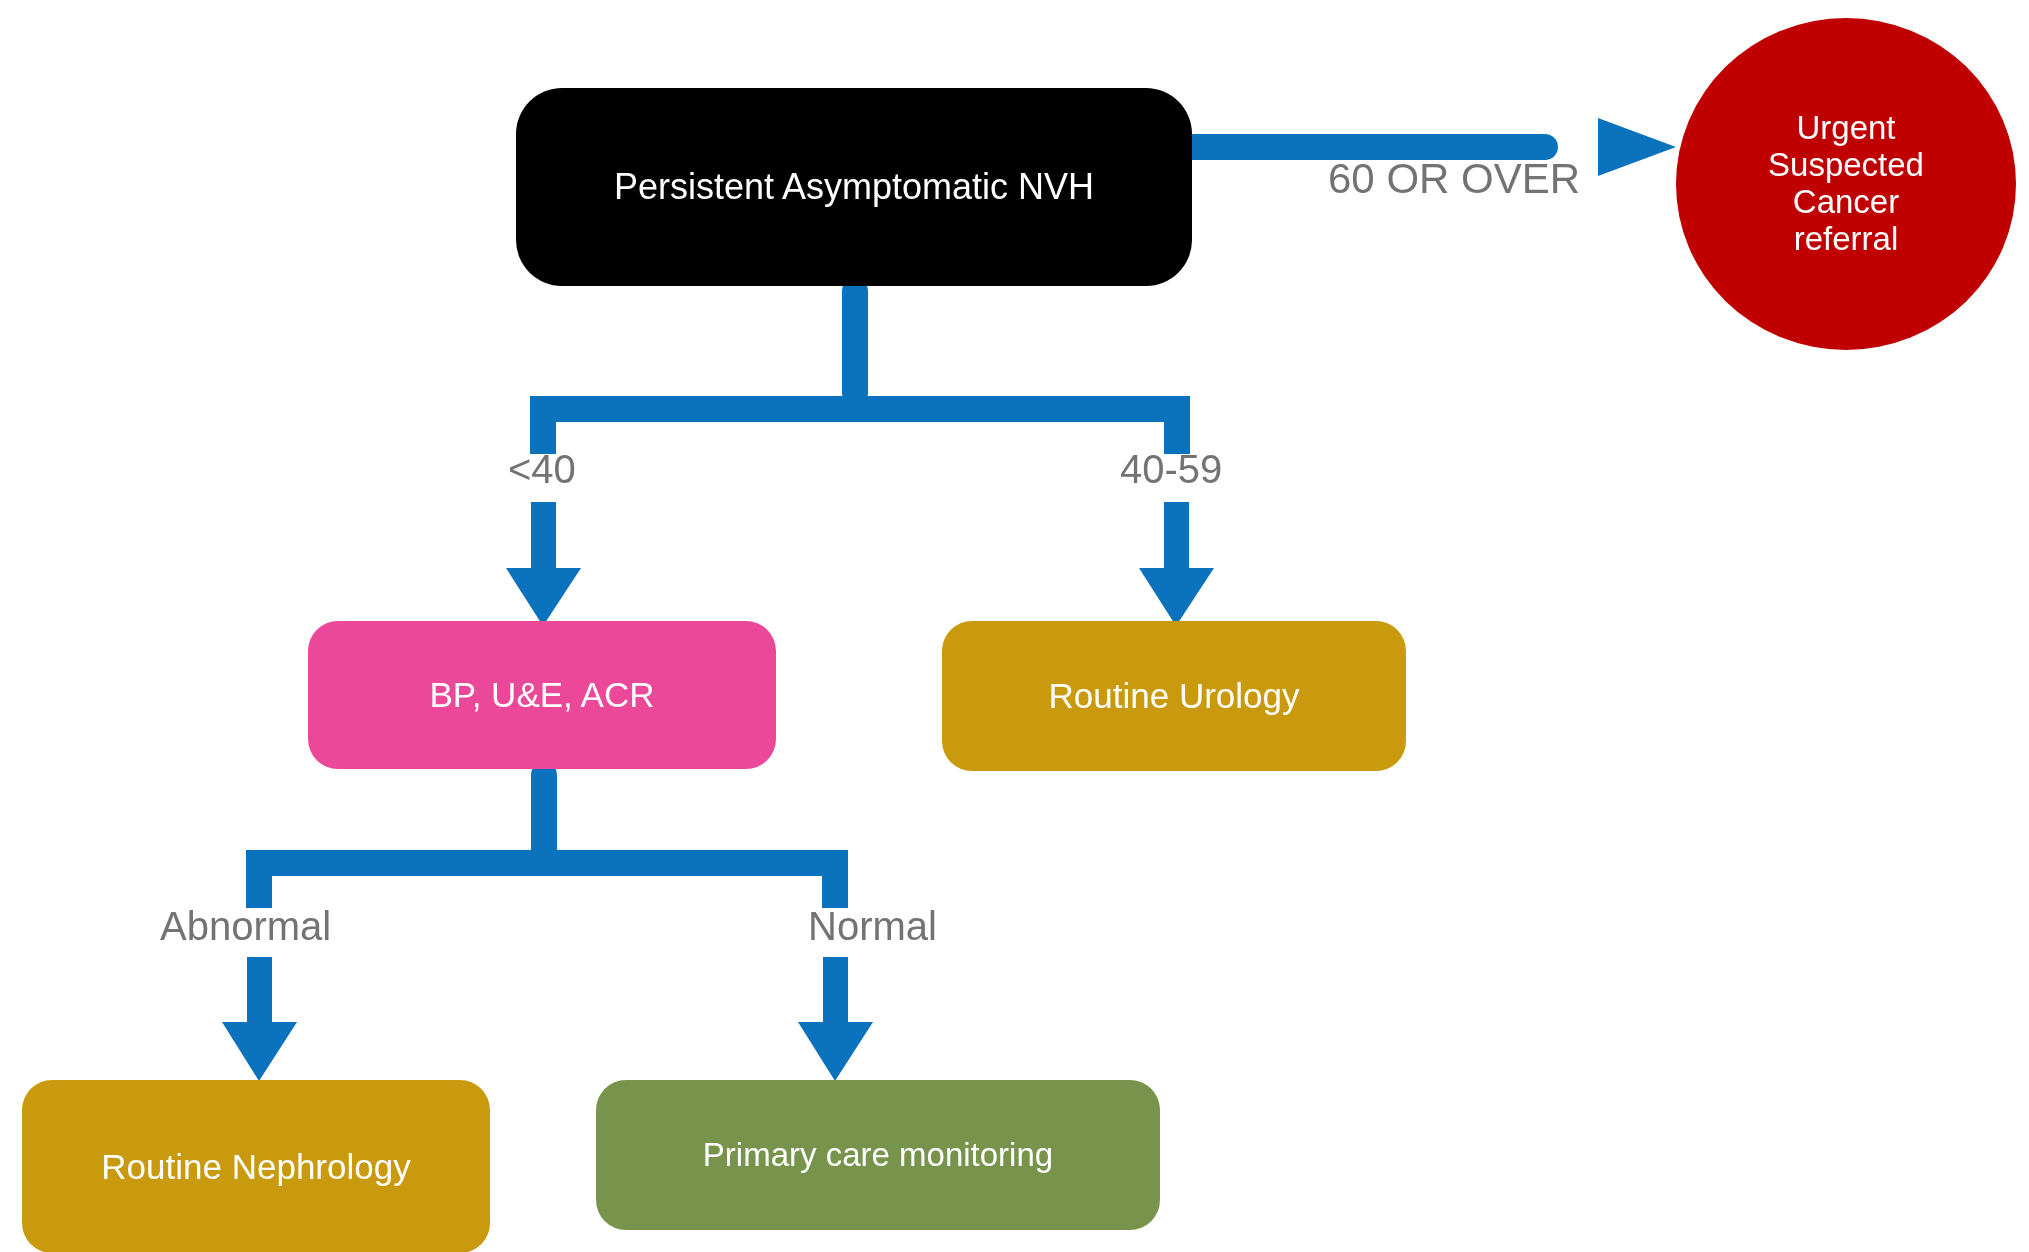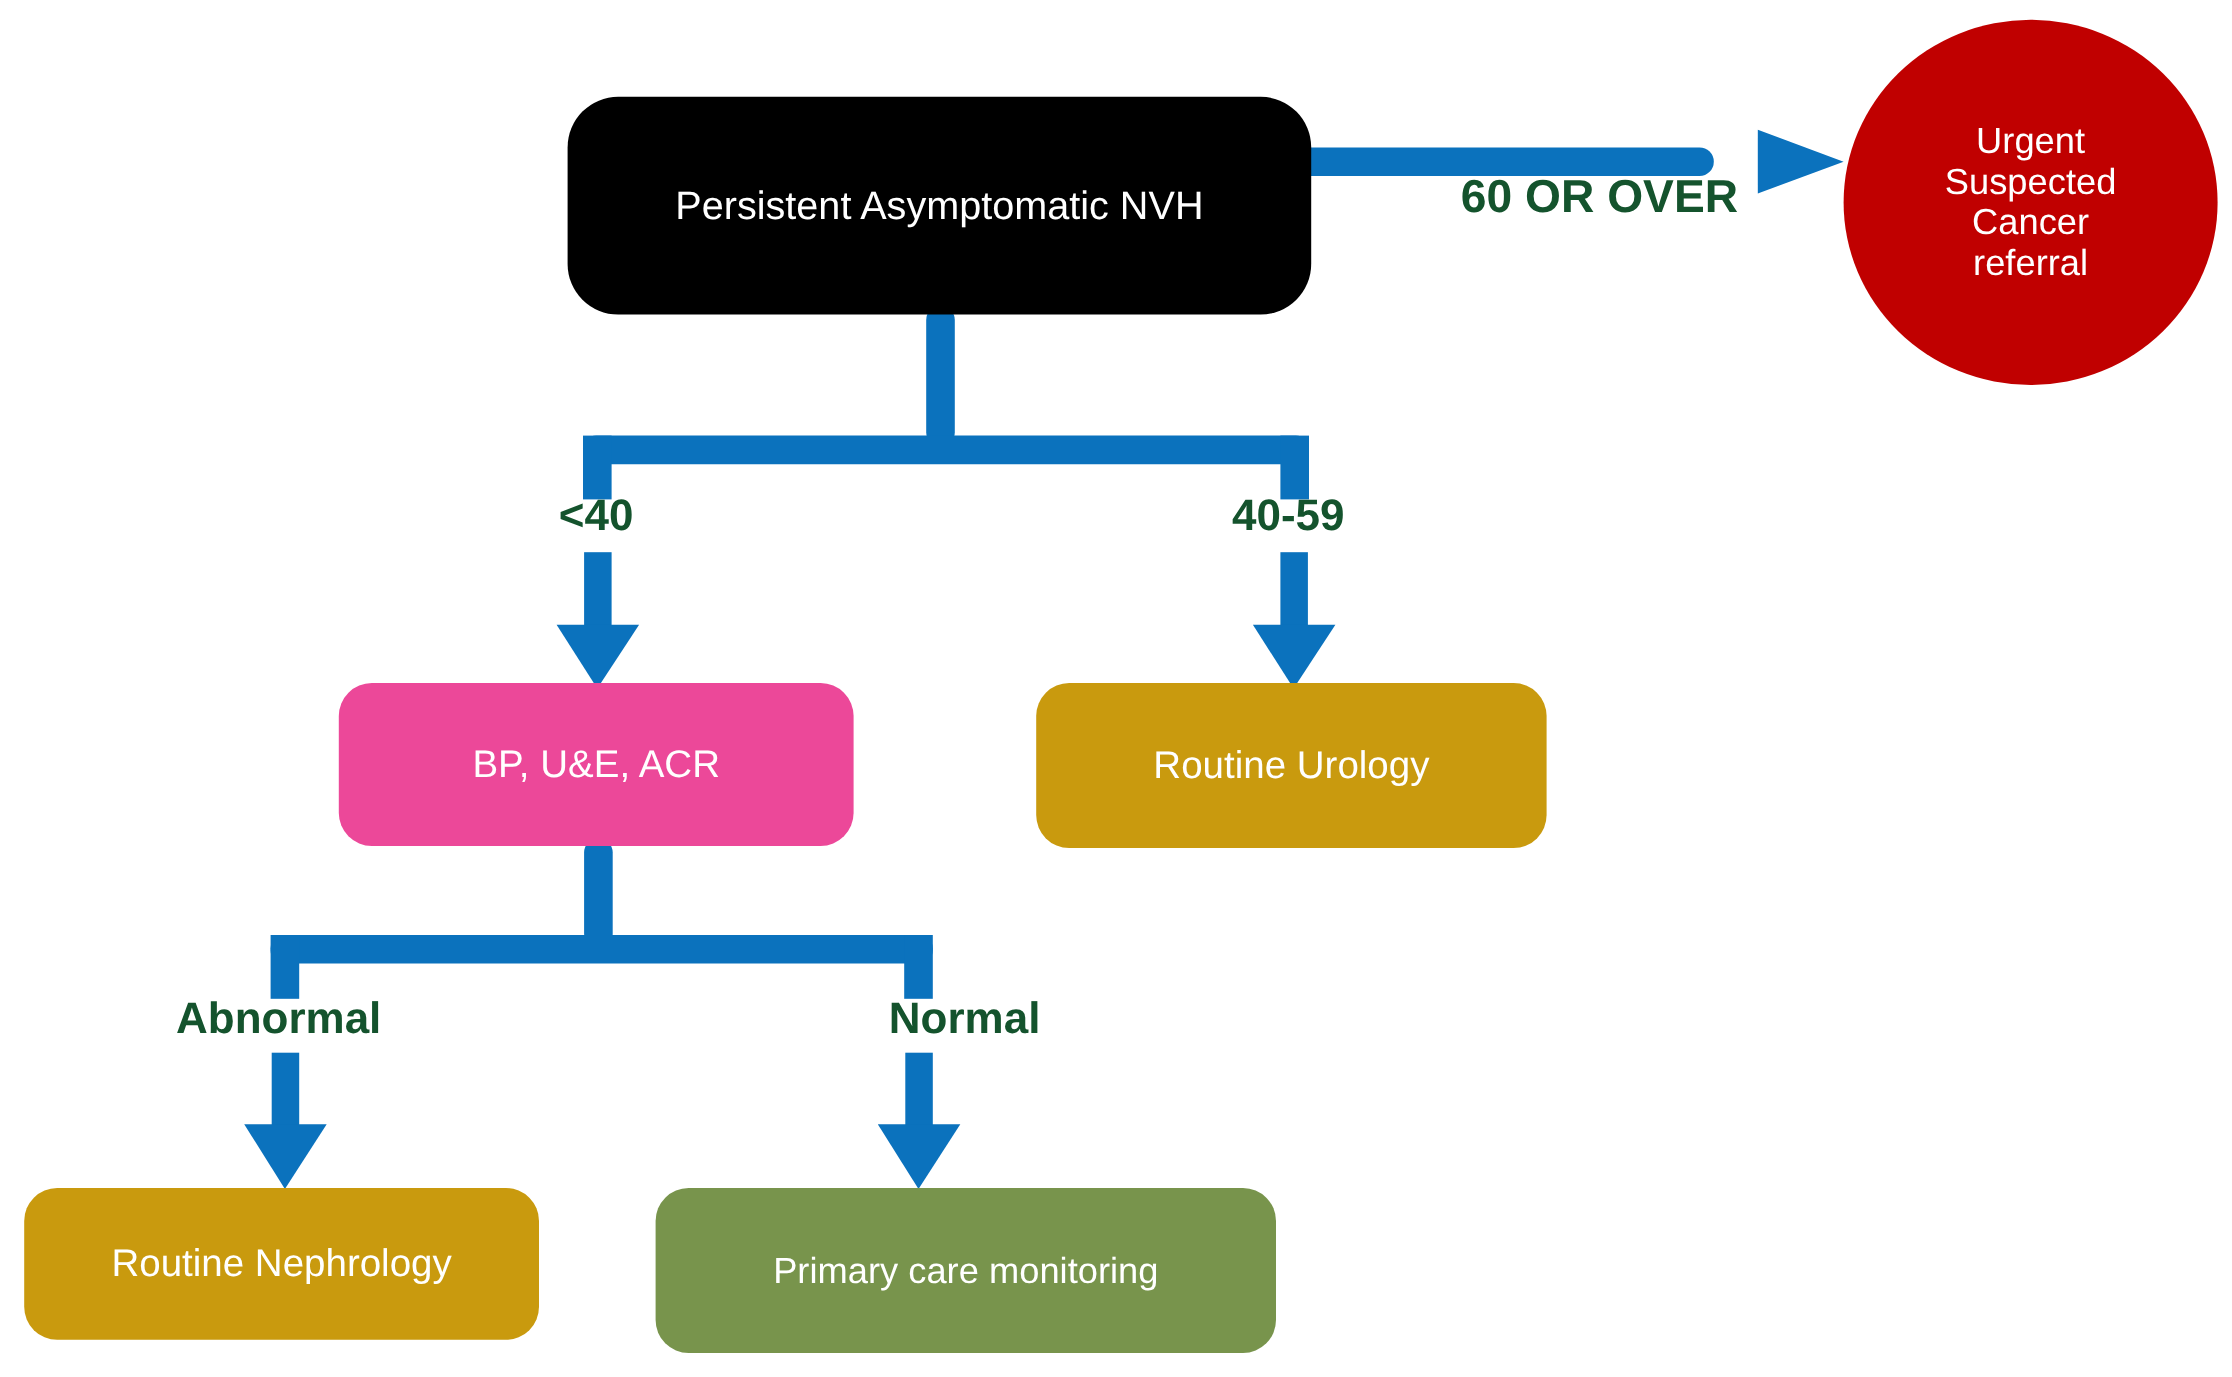--- a/index.html
+++ b/index.html
@@ -32,39 +32,39 @@
     border-radius: 46px;
   }
   .node.pill {
     border-radius: 30px;
   }
   .node.circle {
     border-radius: 50%;
   }
   .edge-label {
     position: absolute;
-    color: #14532d;
-    font-weight: bold;
+    color: #737373;
+    font-weight: normal;
     white-space: nowrap;
     line-height: 1;
   }
   svg.wires {
     position: absolute;
     left: 0;
     top: 0;
     width: 2029px;
     height: 1252px;
     pointer-events: none;
   }
 
   
   #node-root      { left: 516px;  top: 88px;   width: 676px;  height: 198px; font-size: 36px; }
   #node-bpuacr    { left: 308px;  top: 621px;  width: 468px;  height: 148px; font-size: 35px; }
   #node-urology   { left: 942px;  top: 621px;  width: 464px;  height: 150px; font-size: 35px; }
-  #node-nephro    { left: 22px;   top: 1080px; width: 468px;  height: 138px; font-size: 35px; }
+  #node-nephro    { left: 22px;   top: 1080px; width: 468px;  height: 173px; font-size: 35px; }
   #node-primary   { left: 596px;  top: 1080px; width: 564px;  height: 150px; font-size: 33px; }
   #node-cancer    { left: 1676px; top: 18px;   width: 340px;  height: 332px; font-size: 33px; }
 
   
   #label-60       { left: 1328px; top: 158px;  font-size: 42px; }
   #label-lt40     { left: 508px;  top: 449px;  font-size: 40px; }
   #label-4059     { left: 1120px; top: 449px;  font-size: 40px; }
   #label-abnormal { left: 160px;  top: 906px;  font-size: 40px; }
   #label-normal   { left: 808px;  top: 906px;  font-size: 40px; }
 </style>

